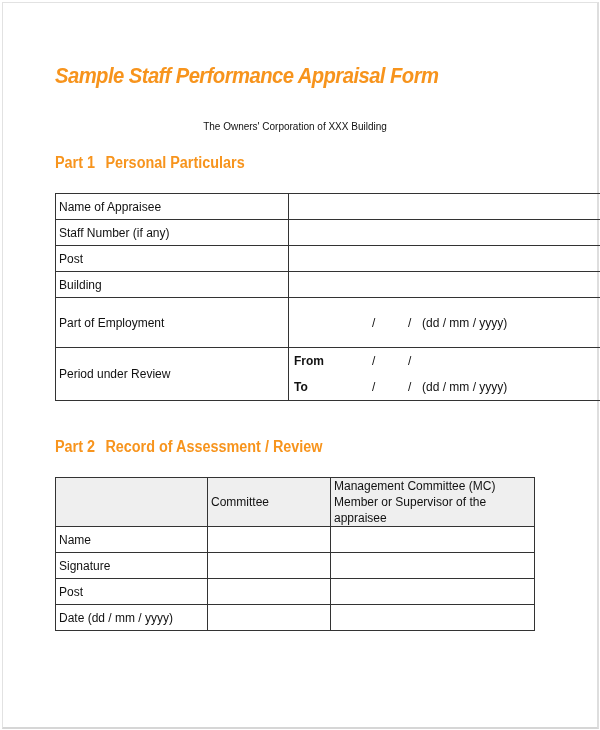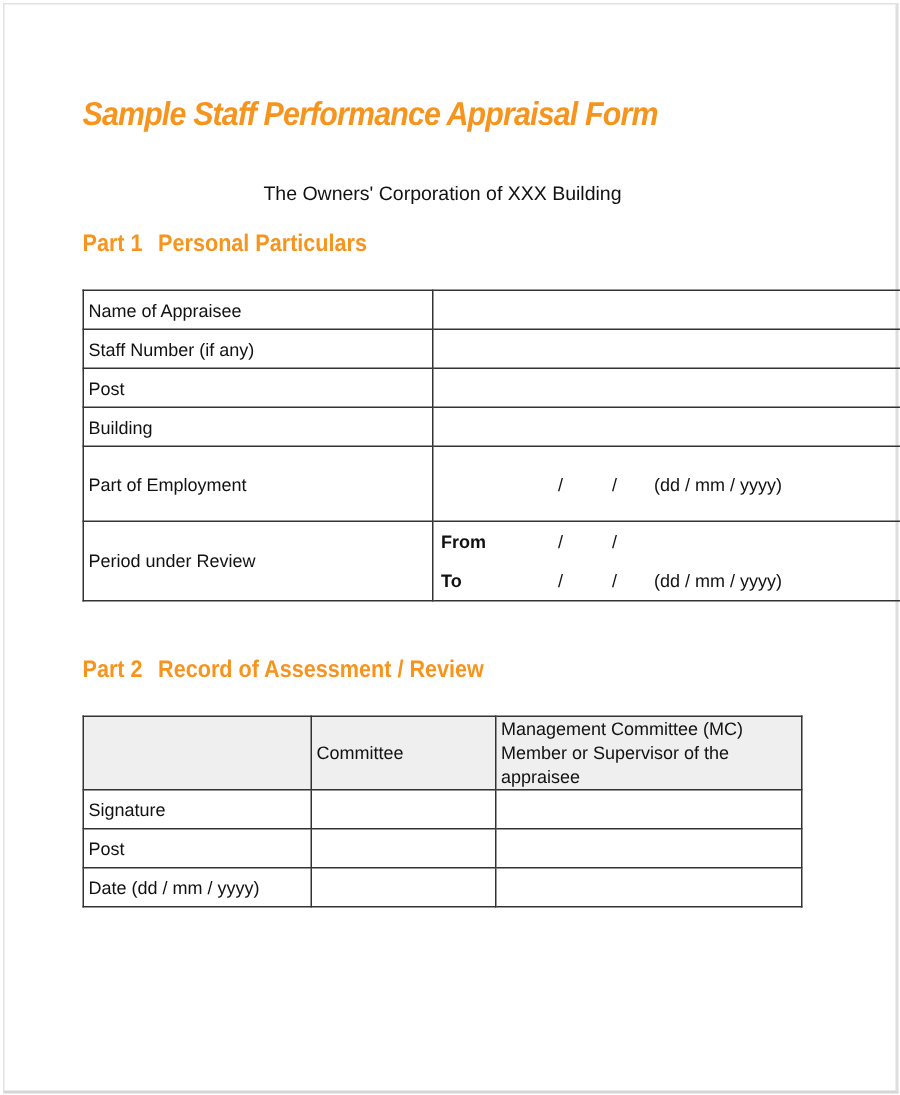--- a/index.html
+++ b/index.html
@@ -14,21 +14,21 @@
     }
     .title {
       position: absolute; left: 52px; top: 60px;
       font-size: 22px; font-weight: bold; font-style: italic;
       color: #f7941d; letter-spacing: -0.6px;
       transform: scaleX(0.92); transform-origin: left center;
       white-space: nowrap;
     }
     .subtitle {
       position: absolute; left: 0; width: 584px; top: 118px;
-      text-align: center; font-size: 13px; color: #111;
+      text-align: center; font-size: 10px; color: #111;
     }
     .part-heading {
       position: absolute; left: 52px;
       font-size: 16px; font-weight: bold; color: #f7941d;
       transform: scaleX(0.9); transform-origin: left center;
       white-space: nowrap;
     }
     .part-heading .num { display: inline-block; width: 56px; }
     .part1 { top: 151px; }
     .part2 { top: 435px; }
@@ -45,21 +45,21 @@
     table.t1 td.lbl { width: 226px; }
     table.t1 tr.r { height: 26px; }
     table.t1 tr.tall { height: 50px; }
 
     .date-cell { position: relative; }
     .date-line { position: relative; height: 26px; }
     .date-line span { position: absolute; top: 6px; }
     .date-line .prefix { left: 2px; font-weight: bold; }
     .date-line .s1 { left: 80px; }
     .date-line .s2 { left: 116px; }
-    .date-line .fmt { left: 144px; }
+    .date-line .fmt { left: 130px; }
 
     table.t2 { top: 474px; width: 480px; }
     table.t2 td.c1 { width: 145px; }
     table.t2 td.c2 { width: 116px; }
     table.t2 tr.head { height: 48px; background: #efefef; }
     table.t2 tr.head td { text-align: left; white-space: normal; line-height: 16px; }
     table.t2 tr.r { height: 26px; }
   </style>
 </head>
 <body>
@@ -124,20 +124,25 @@
   </div>
 
   <table class="form t2">
     <tbody>
         <tr class="head">
       <td class="c1"></td>
       <td class="c2">Committee</td>
       <td>Management Committee (MC) Member or Supervisor of the appraisee</td>
     </tr>
     <tr class="r">
+      <td class="c1">Name</td>
+      <td class="c2"></td>
+      <td></td>
+    </tr>
+    <tr class="r">
       <td class="c1">Signature</td>
       <td class="c2"></td>
       <td></td>
     </tr>
     <tr class="r">
       <td class="c1">Post</td>
       <td class="c2"></td>
       <td></td>
     </tr>
     <tr class="r">

